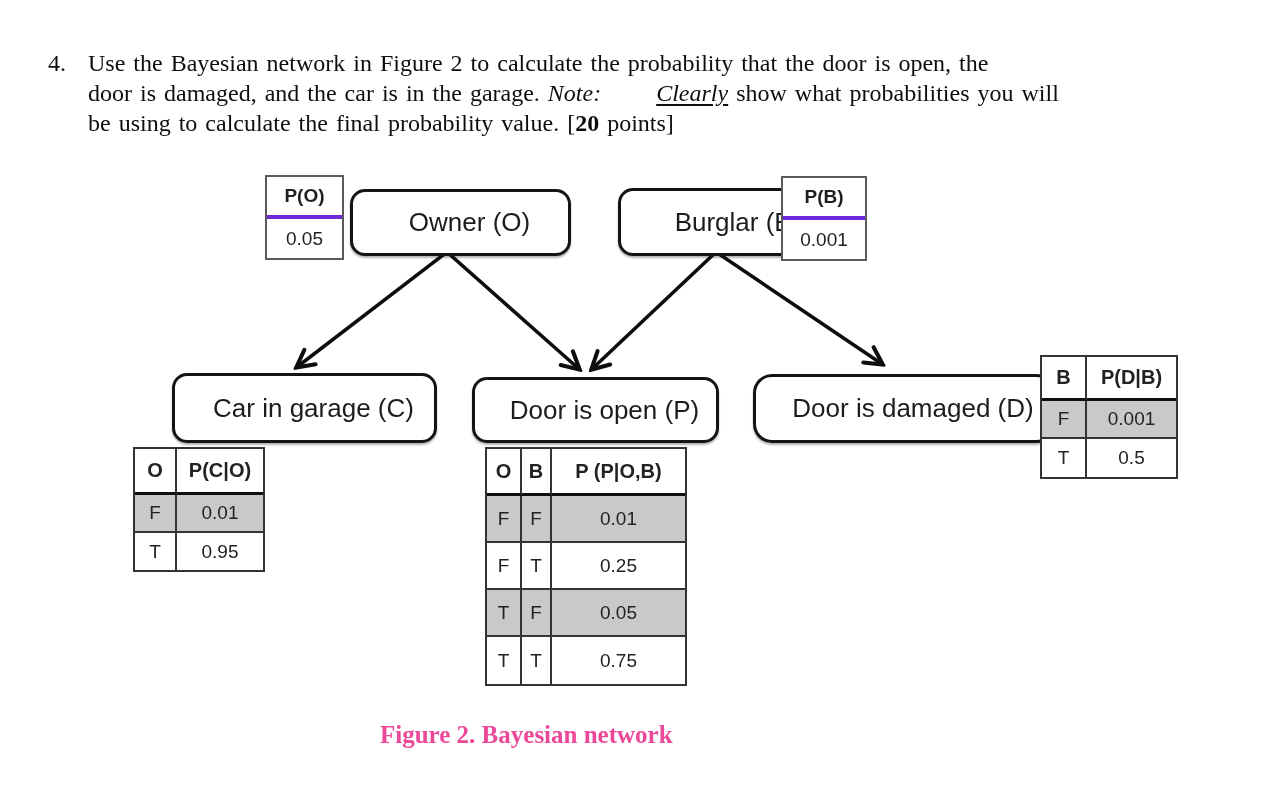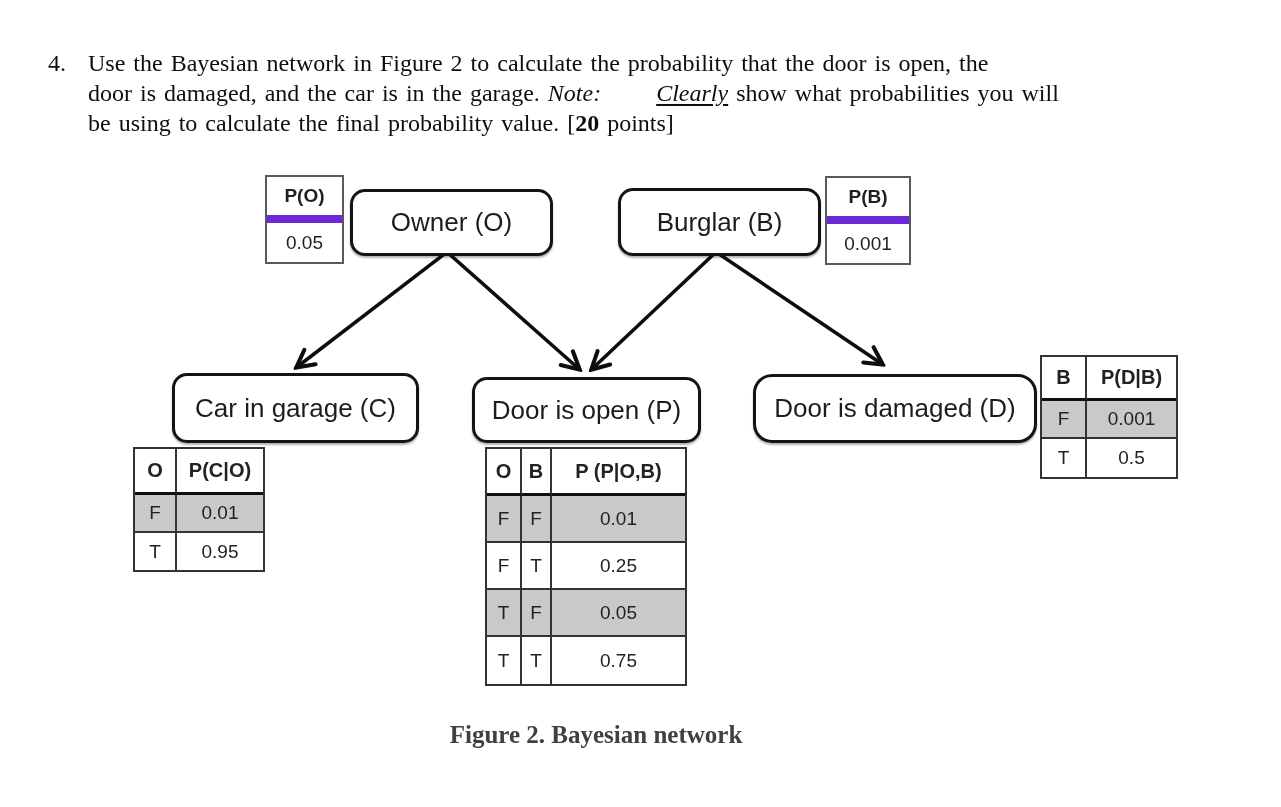--- a/index.html
+++ b/index.html
@@ -22,46 +22,47 @@
   .ul { text-decoration:underline; text-underline-offset:3px;margin-left:48px; }
   .bold { font-weight:bold; }
 
   
   .node {
     position:absolute; background:#ffffff;
     border:3px solid #141414; border-radius:15px;
     display:flex; align-items:center; justify-content:center;
     font-size:26px; color:#1c1c1c;
     box-shadow:0 2px 2px rgba(0,0,0,0.30);
+    padding-left:18px;
   }
   .node-owner        { left:350px; top:189px; width:197px; height:61px; }
   .node-burglar      { left:618px; top:188px; width:197px; height:62px; }
   .node-car          { left:172px; top:373px; width:241px; height:64px; }
   .node-door-open    { left:472px; top:377px; width:223px; height:60px; }
   .node-door-damaged { left:753px; top:374px; width:278px; height:63px;border-radius:19px; }
 
   
   .edges { position:absolute; left:0; top:0; width:1281px; height:807px; pointer-events:none; }
 
   
   .ptable {
     position:absolute; background:#ffffff; border:2px solid #5a5a5a;
     display:flex; flex-direction:column; color:#1f1f1f;
   }
   .ptable .ph {
     display:flex; align-items:center; justify-content:center;
-    font-weight:bold; font-size:19px; border-bottom:8px solid #6d28d9;
+    font-weight:bold; font-size:19px; border-bottom:4px solid #6d28d9;
   }
   .ptable .pv {
     display:flex; align-items:center; justify-content:center; font-size:19px;
   }
   .table-p-o { left:265px; top:175px; width:75px; }
   .table-p-o .ph { height:38px; }
   .table-p-o .pv { height:39px; }
-  .table-p-b { left:825px; top:176px; width:82px; }
+  .table-p-b { left:781px; top:176px; width:82px; }
   .table-p-b .ph { height:38px; }
   .table-p-b .pv { height:39px; }
 
   
   .ctable {
     position:absolute; display:grid; background:#ffffff;
     border:2px solid #333333; color:#222222; font-size:19px;
   }
   .ctable .c {
     display:flex; align-items:center; justify-content:center;
@@ -85,22 +86,22 @@
   }
   .table-p-d-b {
     left:1040px; top:355px;
     grid-template-columns:45px 89px;
     grid-template-rows:44px 38px 38px;
   }
 
   
   .caption {
     position:absolute; left:380px; top:721px; width:432px;
-    text-align:center; font-family:"Liberation Serif", serif;
-    font-weight:bold; font-size:25px; color:#404040;
+    font-family:"Liberation Serif", serif;
+    font-weight:bold; font-size:25px; color:#ec4899;
   }
 </style>
 </head>
 <body>
 
 <div class="page">
 
   <div class="qtext qnum">4.</div>
   <div class="qtext qline1">Use the Bayesian network in Figure 2 to calculate the probability that the door is open, the</div>
   <div class="qtext qline2"><span>door is damaged, and the car is in the garage. </span><span class="it note">Note:</span><span class="it ul">Clearly</span><span> show what probabilities you will</span></div>

